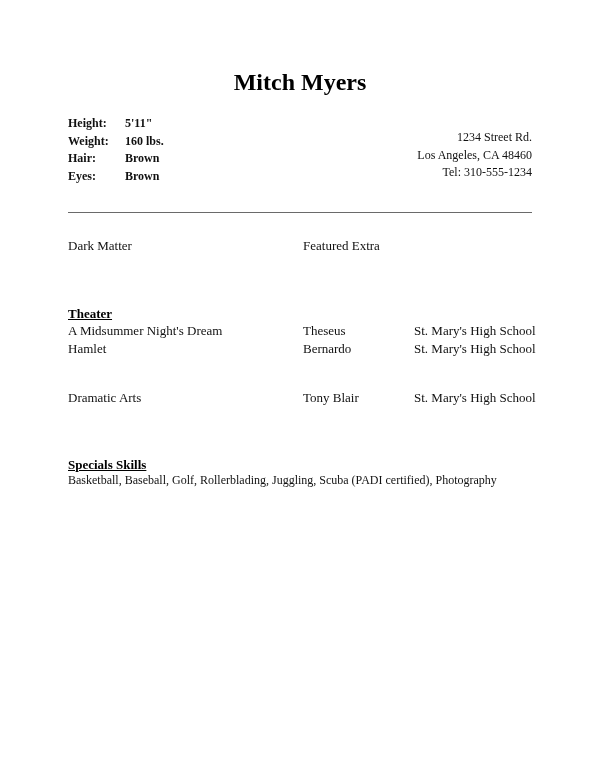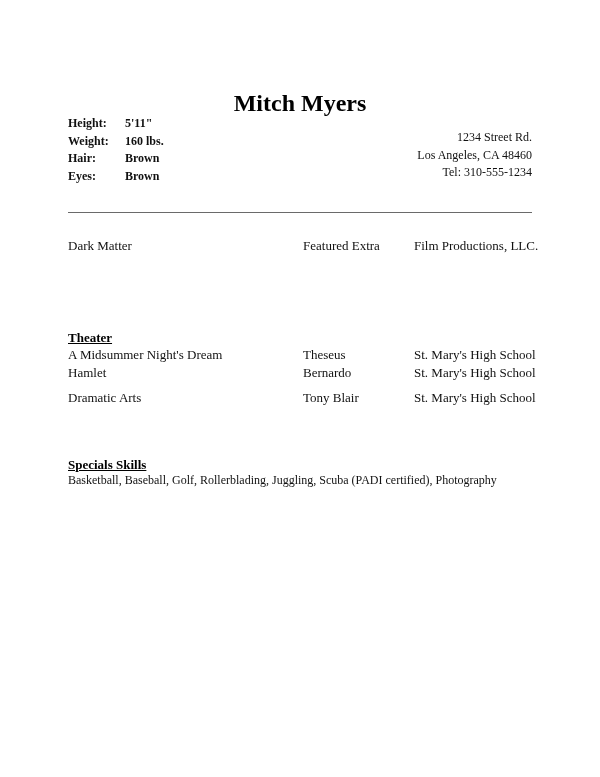--- a/index.html
+++ b/index.html
@@ -24,21 +24,20 @@
     .name-title {
       position: absolute;
       top: 67px;
       left: 0;
       width: 600px;
       text-align: center;
       font-size: 24px;
       font-weight: bold;
       line-height: 30px;
       color: #000;
-      margin-top: 21px;
     }
     .stats {
       position: absolute;
       left: 68px;
       top: 115px;
       font-size: 12px;
       font-weight: bold;
       line-height: 17.5px;
     }
     .stat-row {
@@ -129,25 +128,24 @@
     <div>Los Angeles, CA 48460</div>
     <div>Tel: 310-555-1234</div>
   </div>
 
   <div class="divider"></div>
 
   <div class="section" style="top: 237px;">
     <div class="credit-row">
       <span class="col-1">Dark Matter</span>
       <span class="col-2">Featured Extra</span>
-      <span class="col-3">Film Productions, LLC.</span>
     </div>
   </div>
 
-  <div class="section" style="top: 305px; margin-top: 24px;">
+  <div class="section" style="top: 305px;">
     <div class="section-heading">Theater</div>
     <div class="credit-row">
       <span class="col-1">A Midsummer Night's Dream</span>
       <span class="col-2">Theseus</span>
       <span class="col-3">St. Mary's High School</span>
     </div>
     <div class="credit-row">
       <span class="col-1">Hamlet</span>
       <span class="col-2">Bernardo</span>
       <span class="col-3">St. Mary's High School</span>

